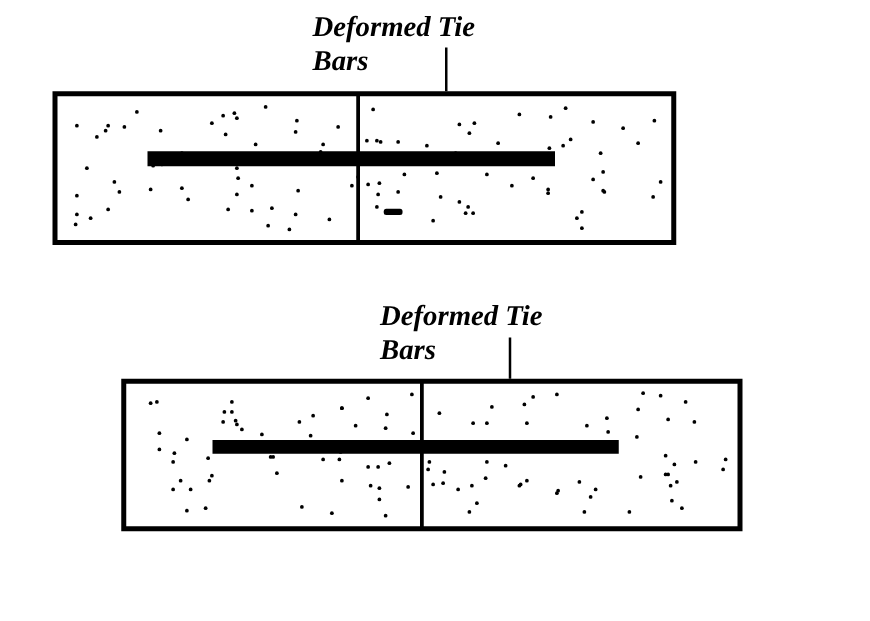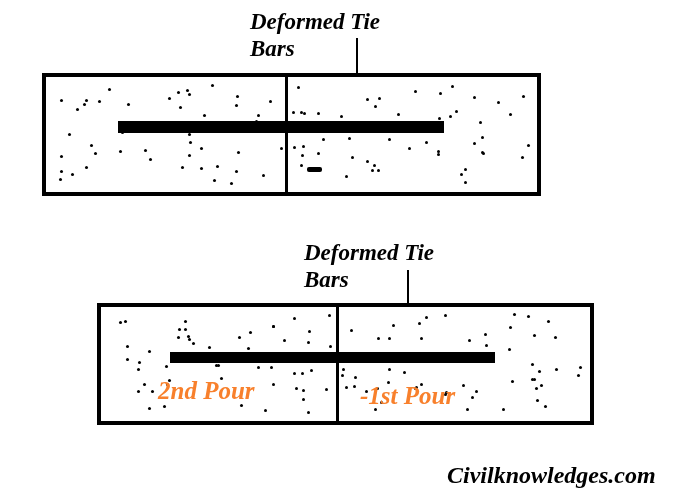--- a/index.html
+++ b/index.html
@@ -353,18 +353,15 @@
         <div class="dot" style="left: 244.434px; top: 78.6693px;"></div>
         <div class="dot" style="left: 452.642px; top: 28.6168px;"></div>
         <div class="dot" style="left: 429.999px; top: 56.3208px;"></div>
         <div class="dot" style="left: 227.348px; top: 6.77272px;"></div>
         <div class="dot" style="left: 170.098px; top: 52.6321px;"></div>
       </div>
   </div>
   <div class="tiebar tiebar-bottom"></div>
   <div class="joint joint-bottom"></div>
 
-  <div class="pour-label pour-left">2nd Pour</div>
-  <div class="pour-label pour-right">-1st Pour</div>
-
-  <div class="watermark">Civilknowledges.com</div>
+
 
 </div>
 
 </body></html>

